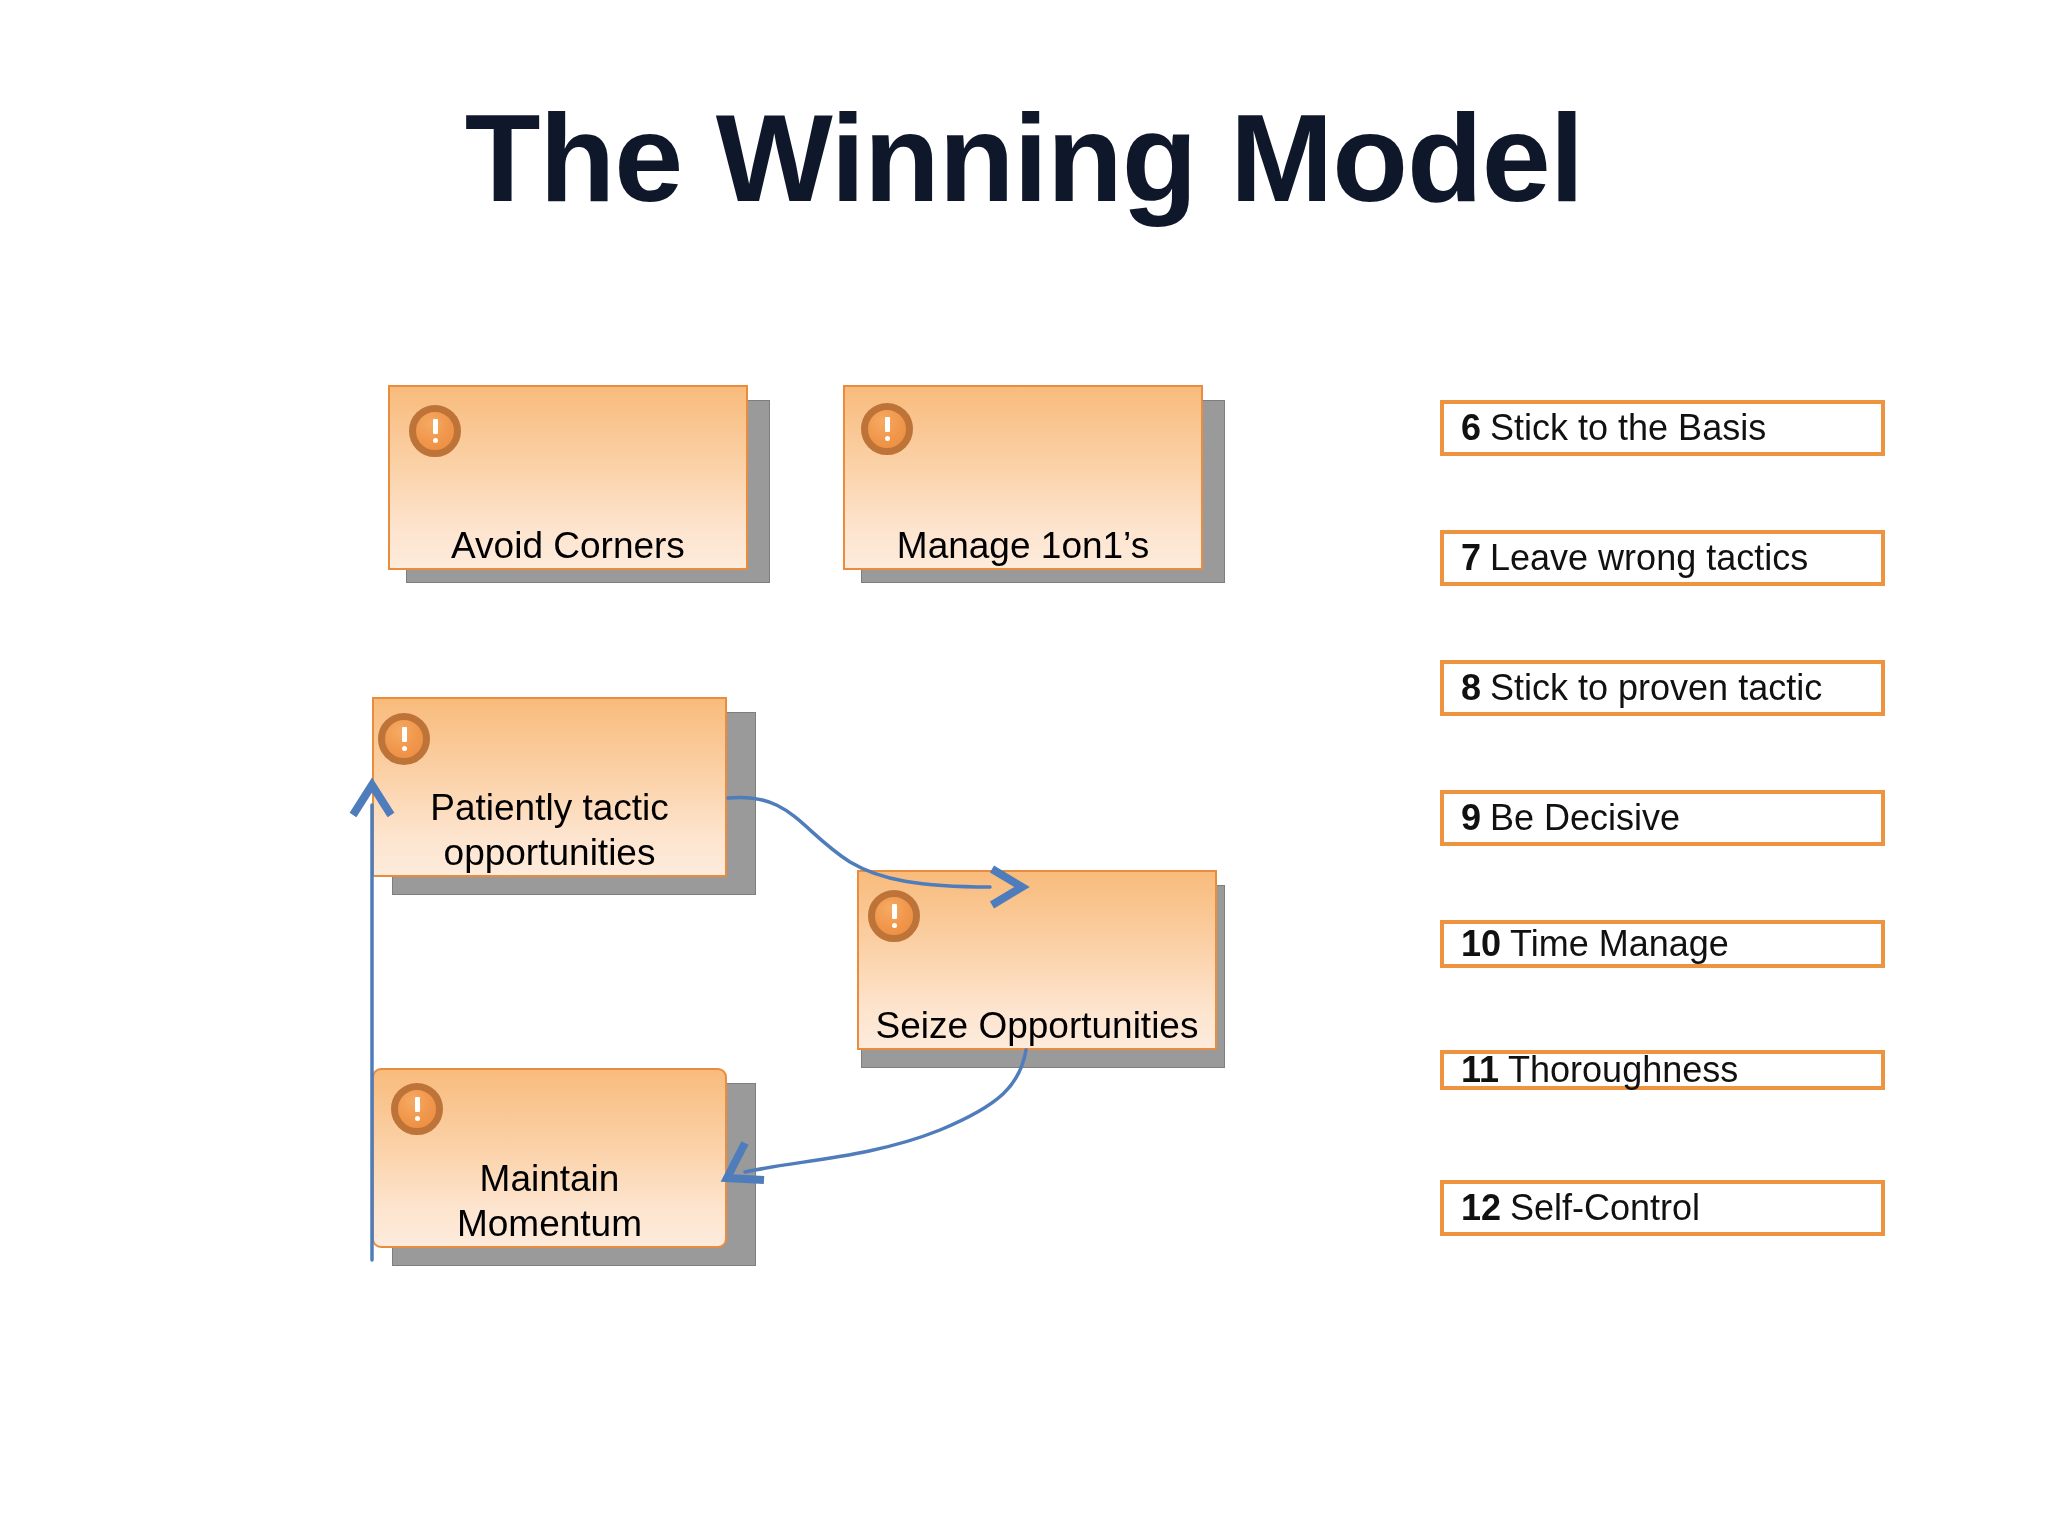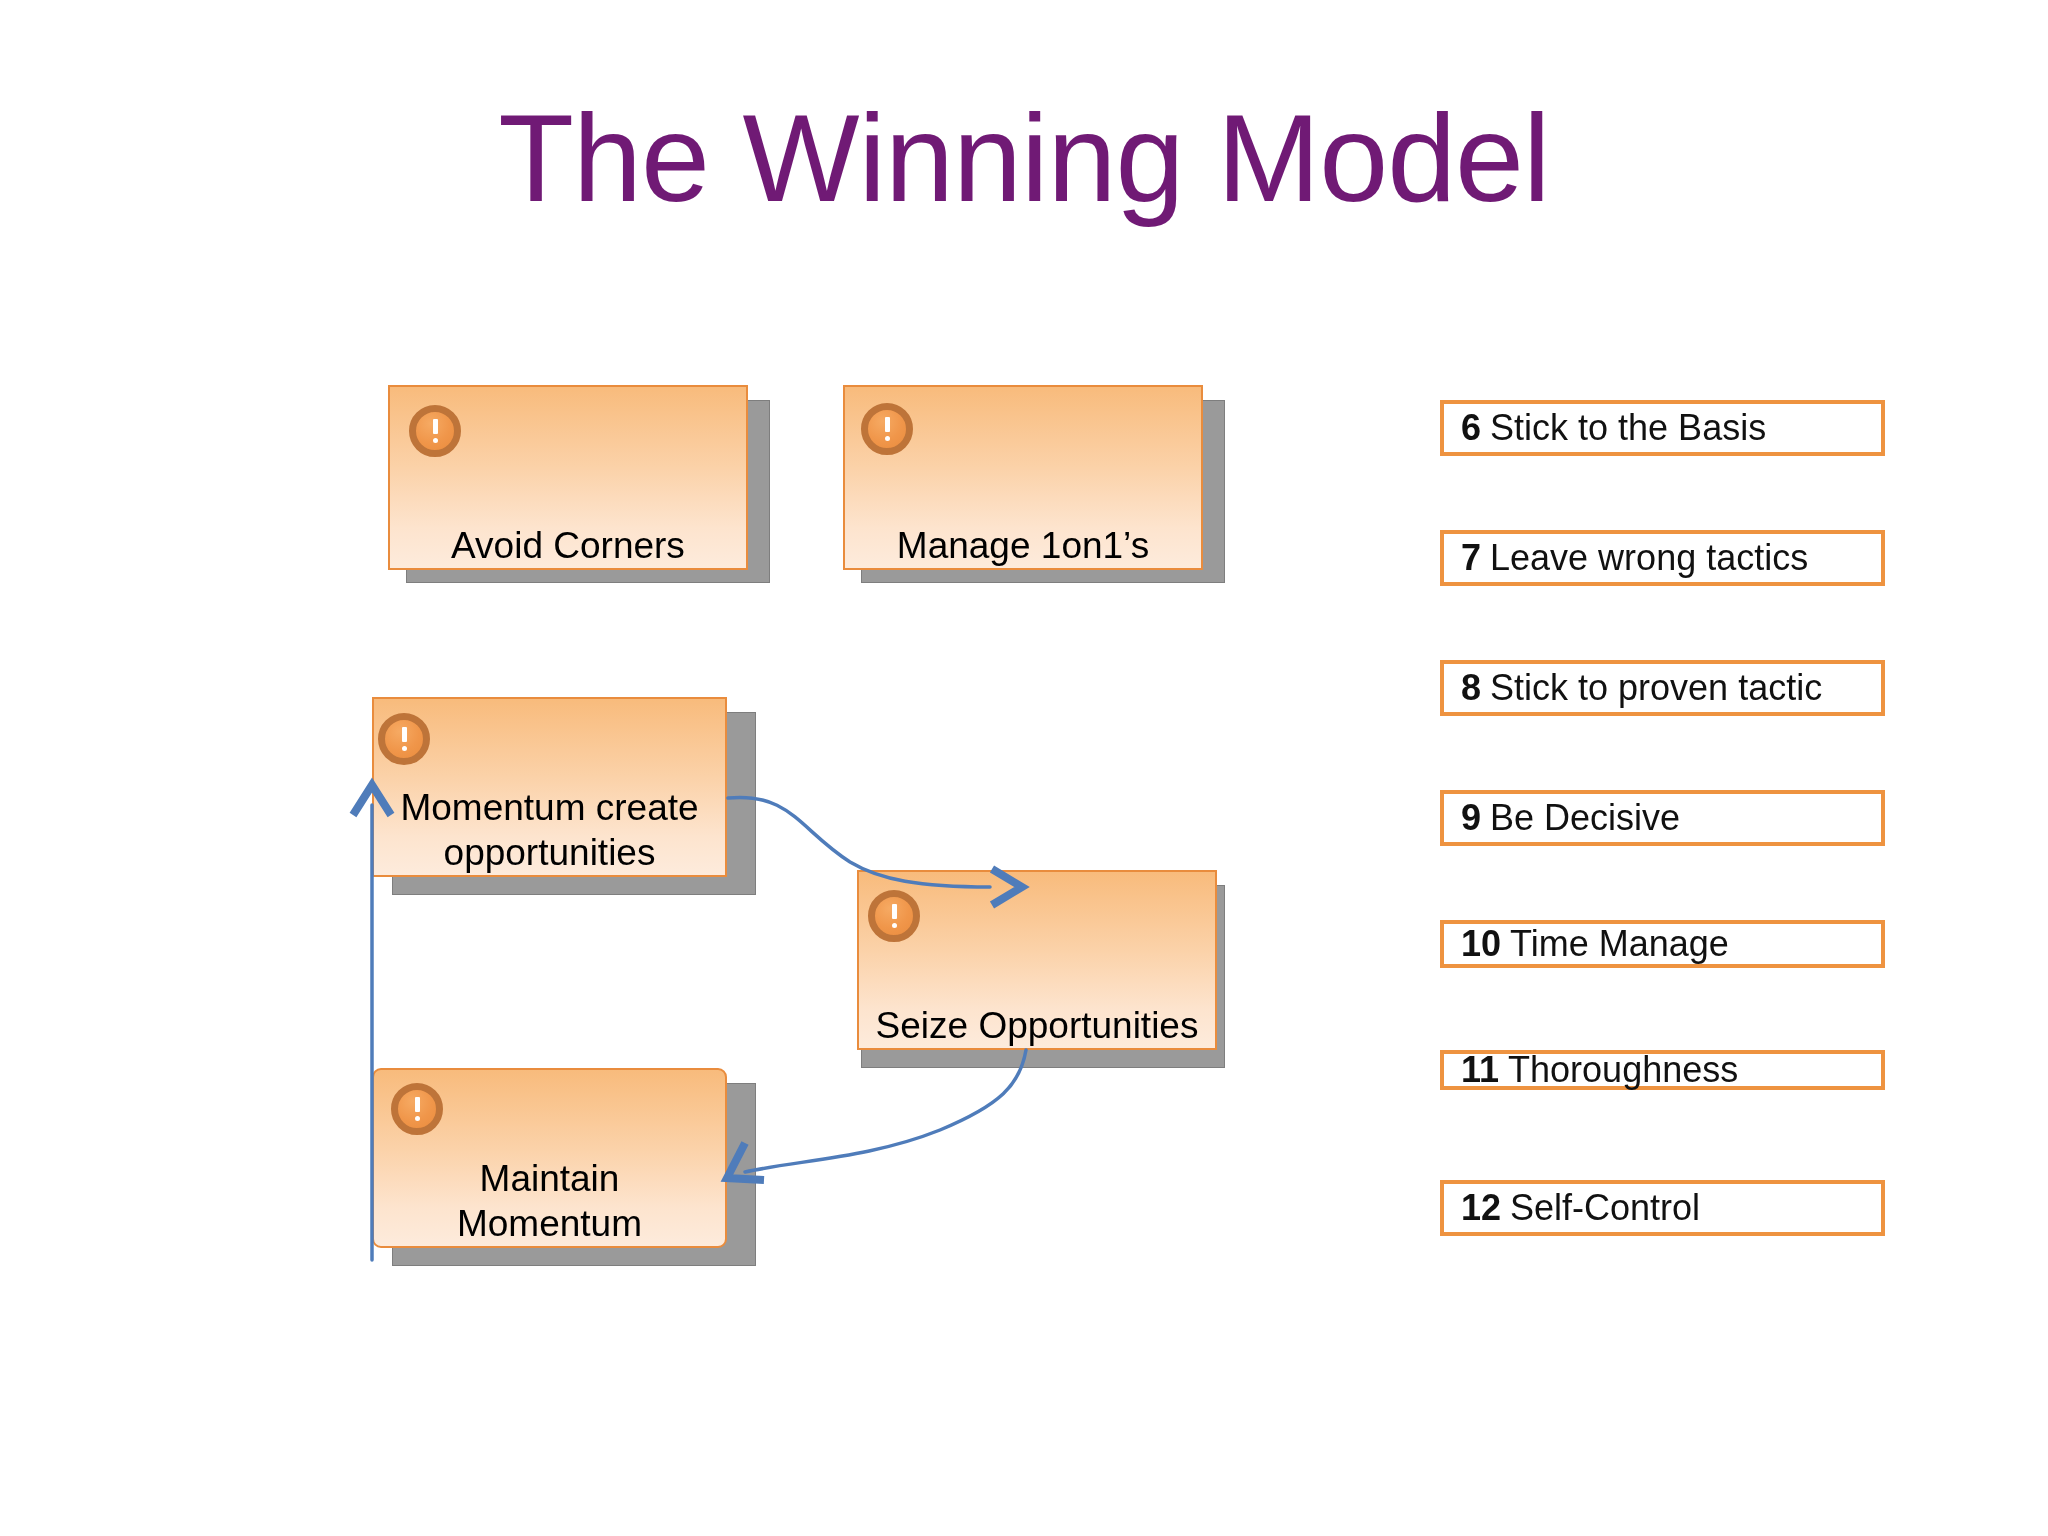--- a/index.html
+++ b/index.html
@@ -23,24 +23,24 @@
   }
 
   
   #slide-title {
     position: absolute;
     left: 0;
     top: 96px;
     width: 2048px;
     text-align: center;
     font-size: 124px;
-    font-weight: 400;
+    font-weight: 700;
     line-height: 1.0;
     letter-spacing: -1px;
-    color: #701a75;
+    color: #0f172a;
     white-space: nowrap;
   }
 
   
   .proc-box {
     position: absolute;
     box-sizing: border-box;
     border: 2px solid #E98C3D;
     background: linear-gradient(to bottom, #F8BB7C 0%, #FBD2A9 45%, #FDE4CE 78%, #FDEBDC 100%);
     display: flex;
@@ -153,21 +153,21 @@
   <div class="proc-box" style="left:843px; top:385px; width:360px; height:185px;">
     <span class="proc-label">Manage 1on1’s</span>
   </div>
   <div class="badge" style="left:861px; top:403px;">
     <span class="bang-stem"></span>
     <span class="bang-dot"></span>
   </div>
 
   <div class="proc-shadow" style="left:392px; top:712px; width:364px; height:183px;"></div>
   <div class="proc-box" style="left:372px; top:697px; width:355px; height:180px;">
-    <span class="proc-label">Momentum create opportunities</span>
+    <span class="proc-label">Patiently tactic opportunities</span>
   </div>
   <div class="badge" style="left:378px; top:713px;">
     <span class="bang-stem"></span>
     <span class="bang-dot"></span>
   </div>
 
   <div class="proc-shadow" style="left:861px; top:885px; width:364px; height:183px;"></div>
   <div class="proc-box" style="left:843px; top:870px; width:360px; height:180px;margin-left:14px;">
     <span class="proc-label">Seize Opportunities</span>
   </div>

